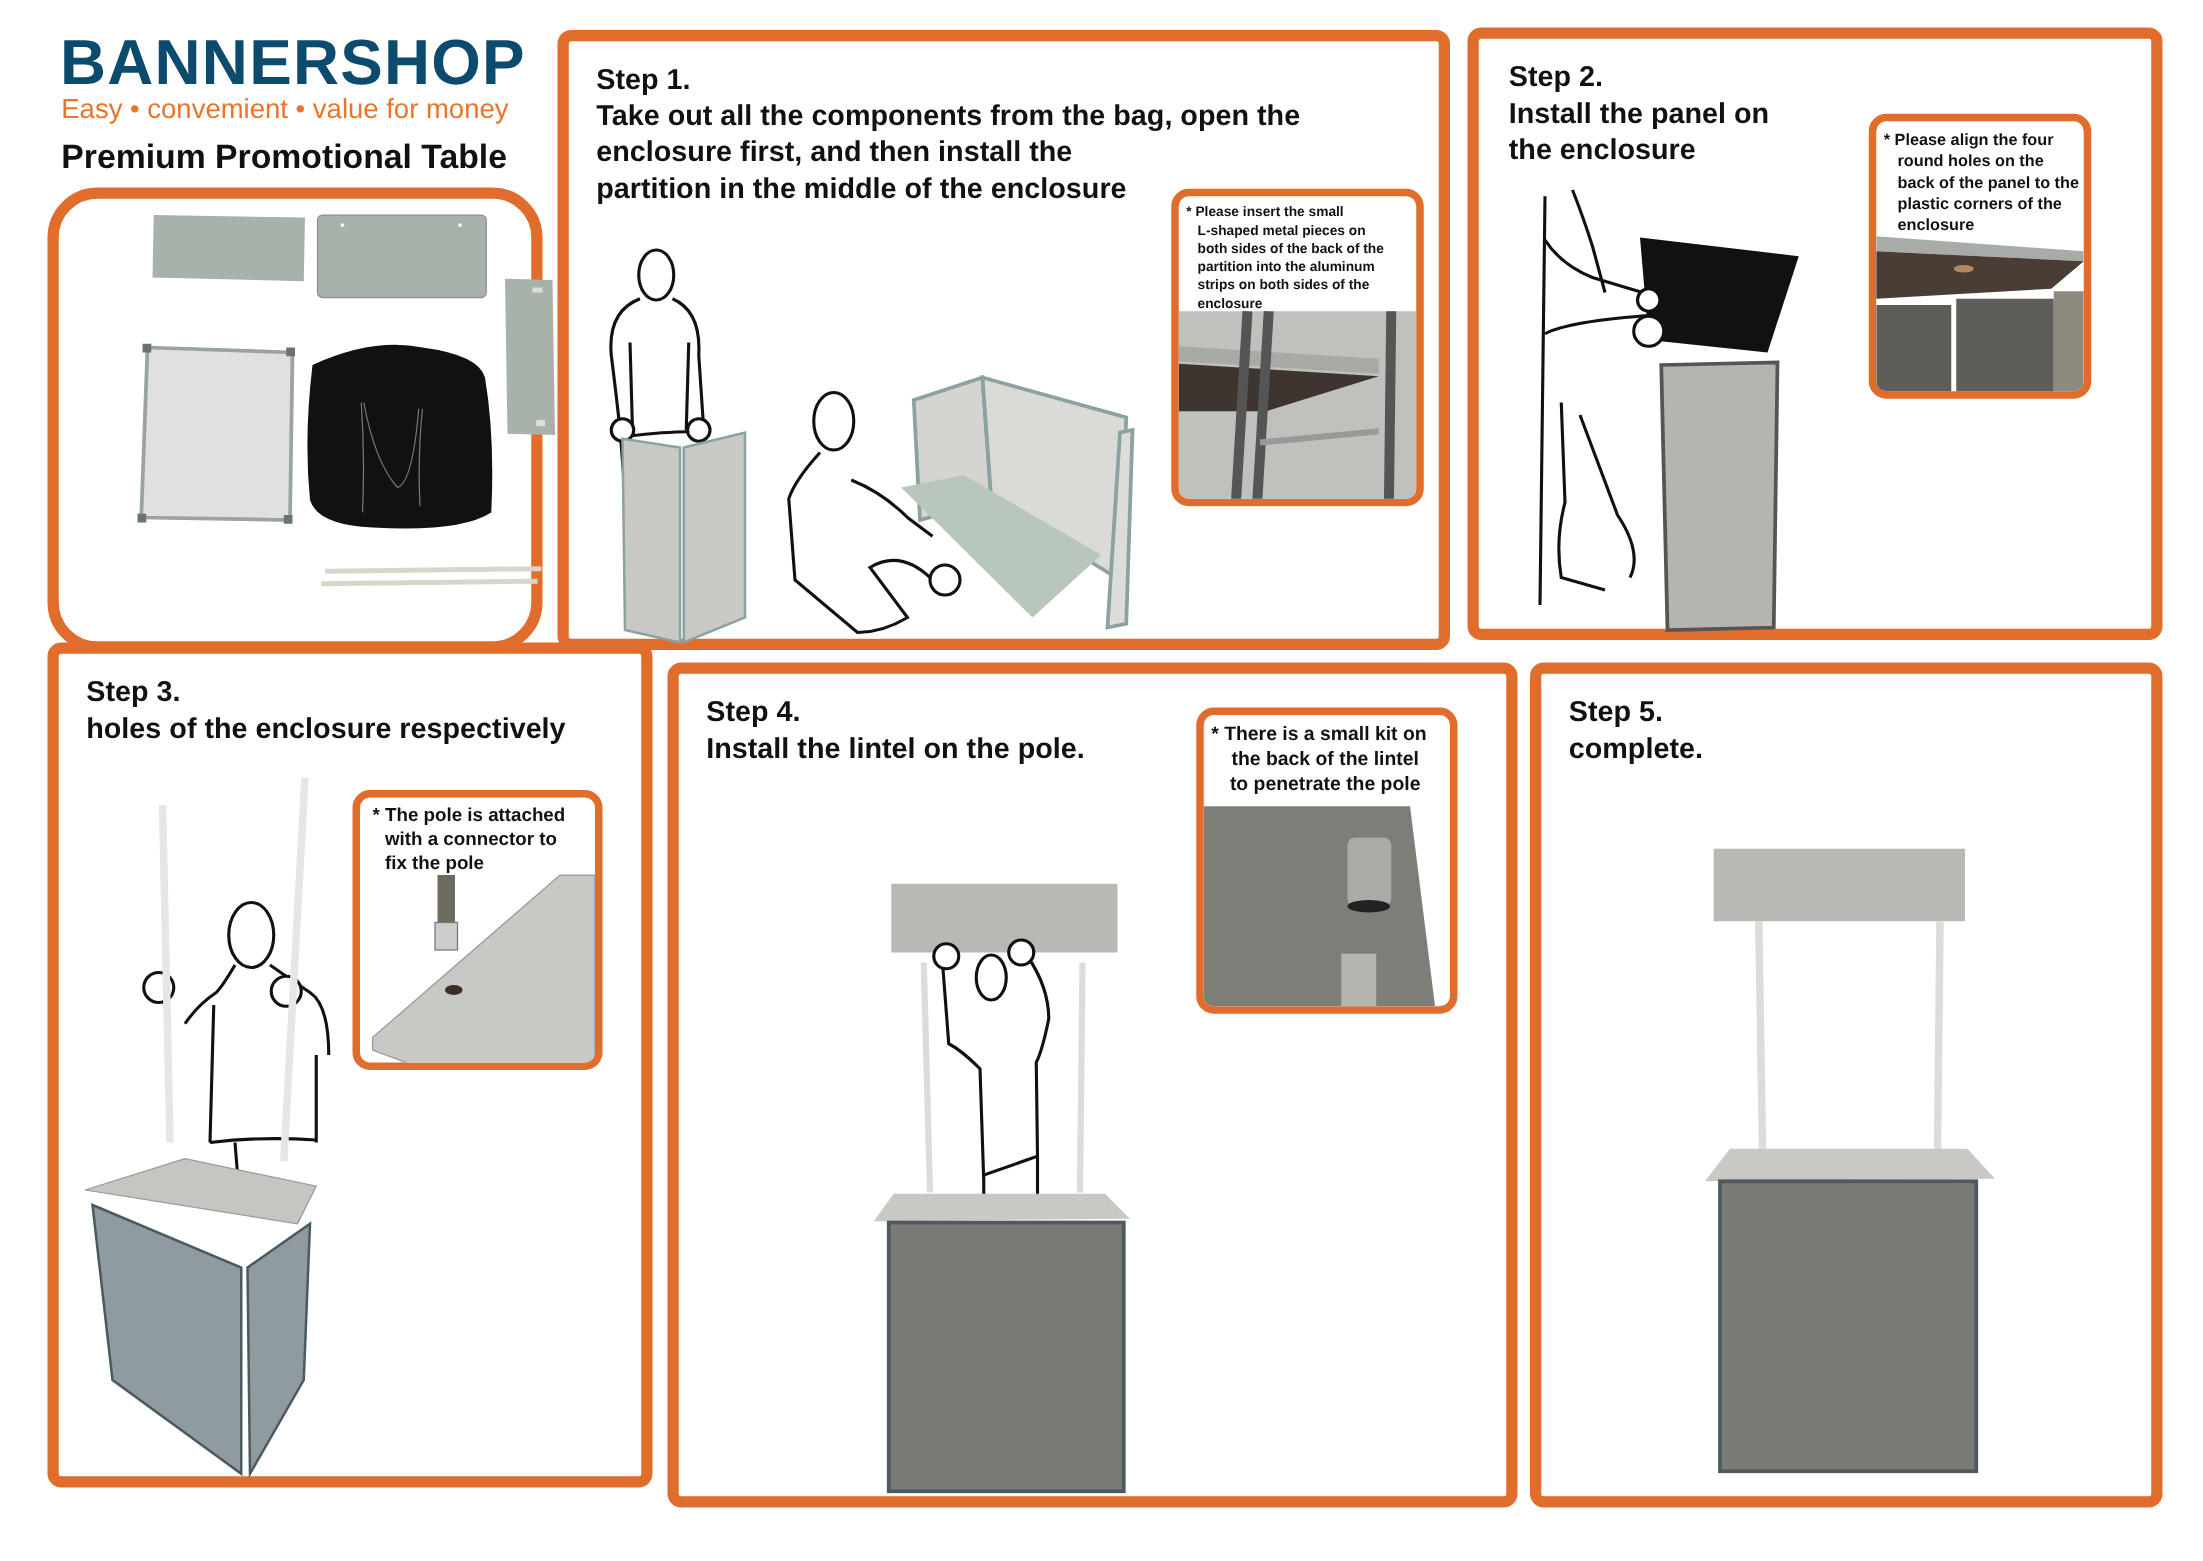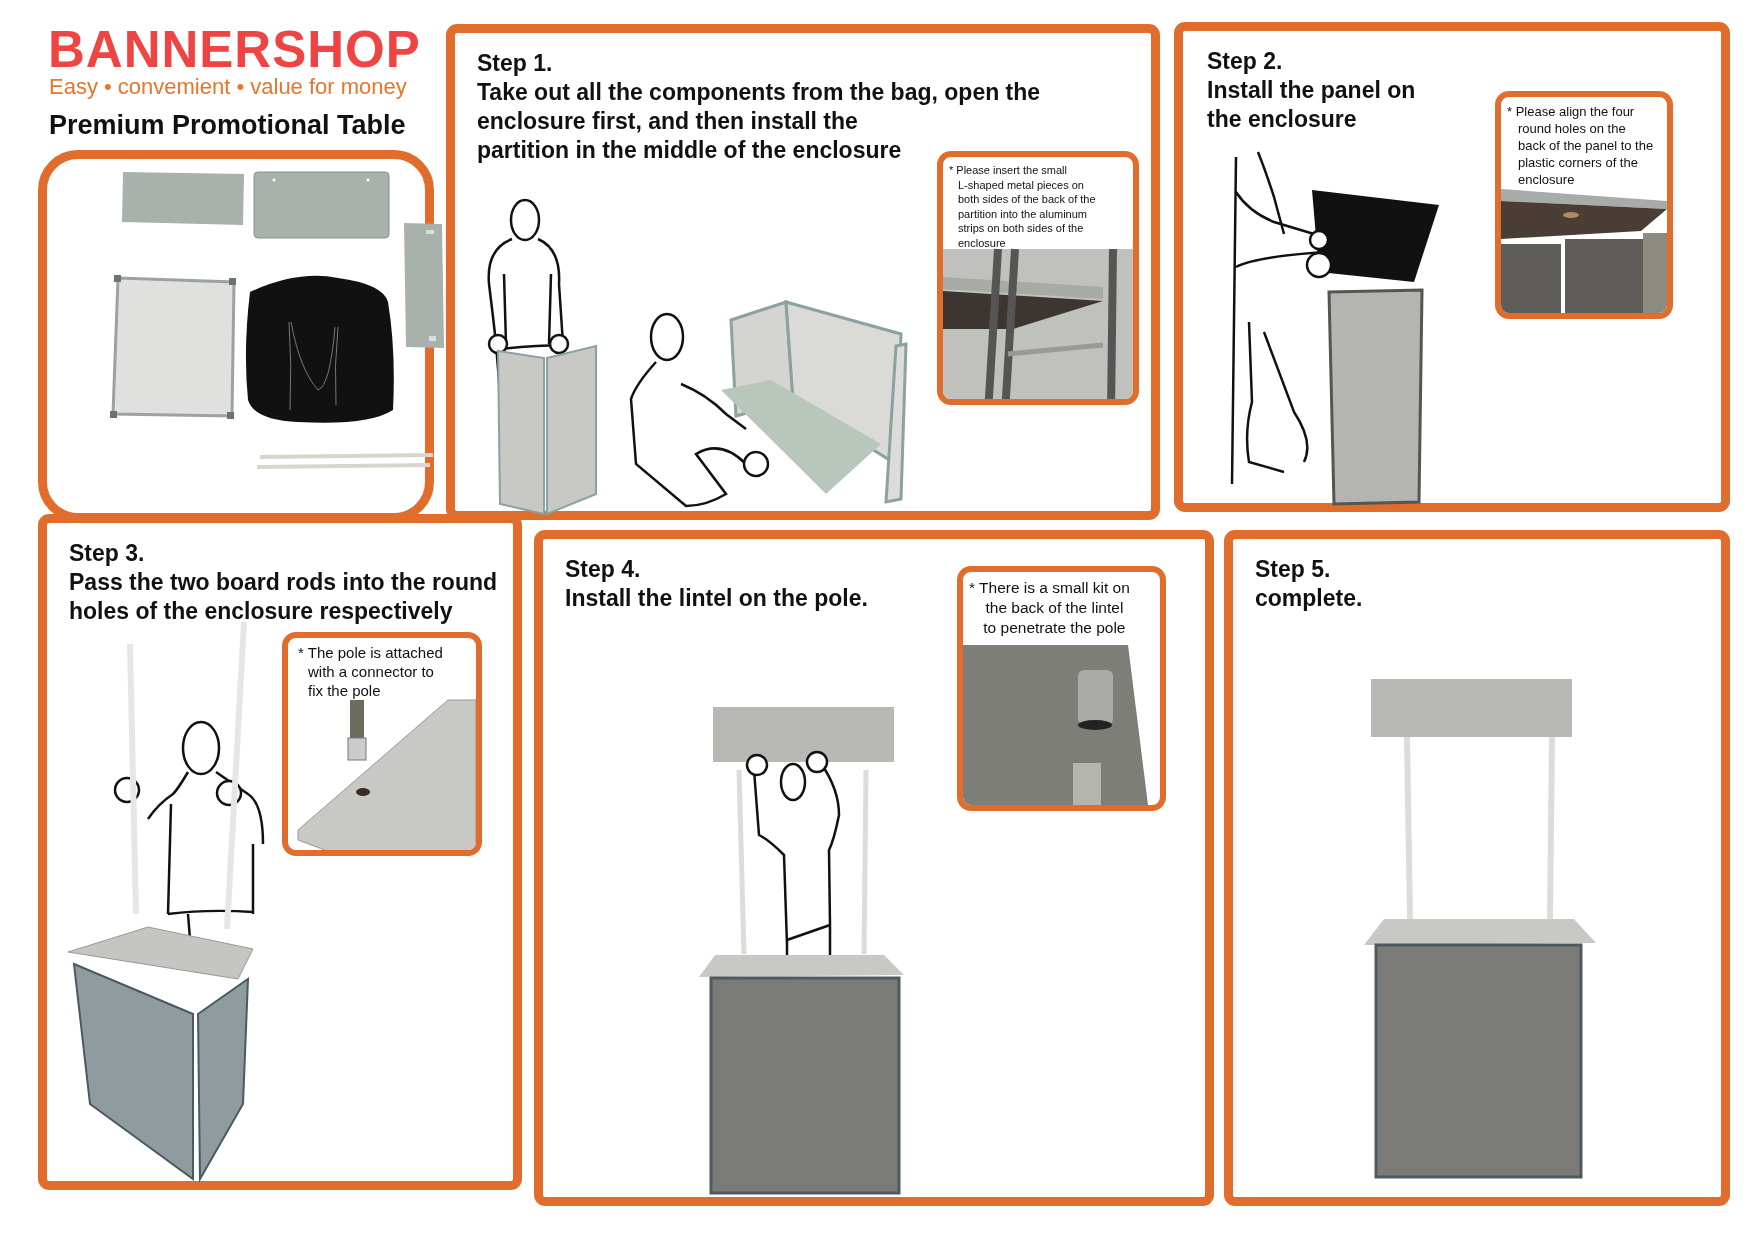--- a/index.html
+++ b/index.html
@@ -1,21 +1,21 @@
 <!DOCTYPE html>
 <html><head>
 <meta charset="utf-8">
 <style>
   html,body{margin:0;padding:0;background:#fff;}
   body{width:1762px;height:1249px;position:relative;overflow:hidden;font-family:"Liberation Sans","DejaVu Sans",sans-serif;}
   .panel{position:absolute;border:9px solid #e06d2b;border-radius:11px;background:#fff;box-sizing:border-box;}
   .inset{position:absolute;border:6px solid #e06d2b;border-radius:14px;background:#fff;box-sizing:border-box;overflow:hidden;}
   .step-title{position:absolute;font-weight:bold;color:#111;font-size:23px;line-height:29px;}
-  .note{position:absolute;font-weight:normal;color:#111;}
-  .brand{position:absolute;left:48px;top:22px;color:#ef4444;font-size:51px;font-weight:bold;letter-spacing:1px;line-height:56px;}
+  .note{position:absolute;font-weight:bold;color:#111;}
+  .brand{position:absolute;left:48px;top:22px;color:#0c4a6e;font-size:51px;font-weight:bold;letter-spacing:1px;line-height:56px;}
   .tagline{position:absolute;left:49px;top:74px;color:#e8752a;font-size:22px;line-height:26px;}
   .subtitle{position:absolute;left:49px;top:109px;color:#111;font-size:27px;font-weight:bold;line-height:32px;}
   svg{position:absolute;overflow:visible;}
 </style>
 </head>
 <body>
 
 <div class="brand">BANNERSHOP</div>
 <div class="tagline">Easy • convemient • value for money</div>
 <div class="subtitle">Premium Promotional Table</div>
@@ -136,21 +136,20 @@
       <rect x="0" y="55" width="60" height="75" fill="#5e5d59"></rect>
       <rect x="64" y="50" width="78" height="80" fill="#5e5d59"></rect>
       <rect x="142" y="44" width="24" height="86" fill="#8d8a80"></rect>
     </svg>
   </div>
 </div>
 
 <div class="panel" style="left:38px;top:514px;width:484px;height:676px;">
   <div class="step-title" style="left:22px;top:16px;">
     <div>Step 3.</div>
-    <div>Pass the two board rods into the round</div>
     <div>holes of the enclosure respectively</div>
   </div>
   <svg width="484" height="676" style="left:-9px;top:-9px;">
     <g fill="none" stroke="#111" stroke-width="2.5">
       <ellipse cx="163" cy="234" rx="18" ry="26"></ellipse>
       <path d="M150,258 Q140,275 135,280 Q120,290 110,305 M178,258 Q195,270 210,280 Q225,290 225,330 M133,290 L130,400 M215,330 L215,400 M130,400 Q170,395 215,398 M150,400 L152,425"></path>
     </g>
     <circle cx="89" cy="276" r="12" fill="#fff" stroke="#111" stroke-width="2.5"></circle>
     <circle cx="191" cy="279" r="12" fill="#fff" stroke="#111" stroke-width="2.5"></circle>
     <line x1="92" y1="130" x2="98" y2="400" stroke="#e6e6e2" stroke-width="6"></line>

